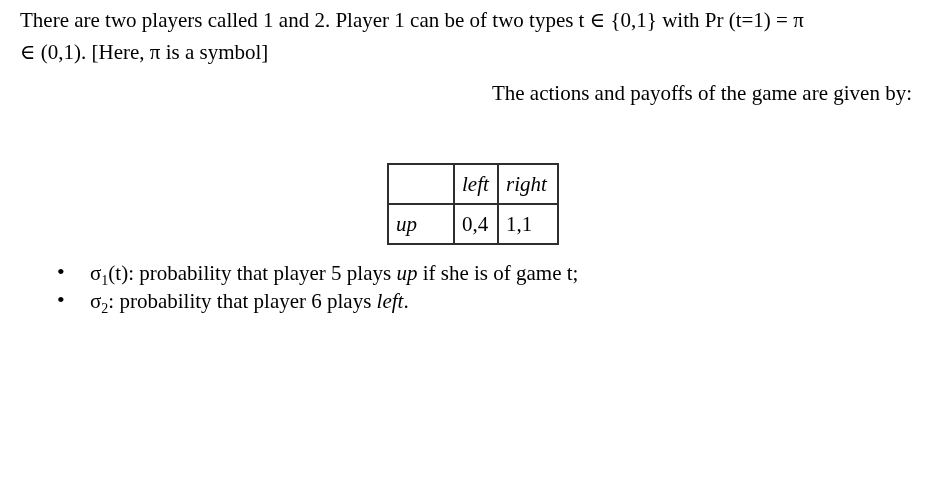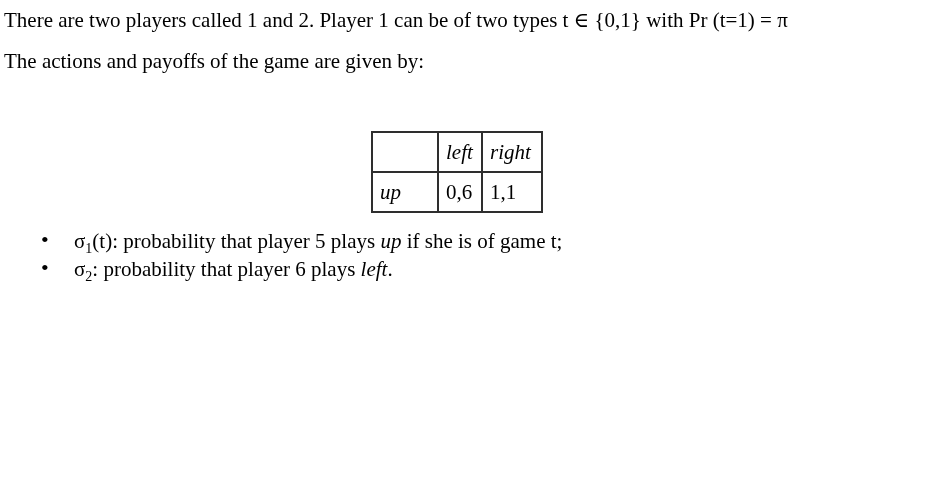--- a/index.html
+++ b/index.html
@@ -8,25 +8,25 @@
     width: 932px;
     height: 500px;
     font-family: "Liberation Serif", "DejaVu Serif", serif;
     font-size: 21px;
     color: #000000;
     overflow: hidden;
   }
   .page {
     width: 932px;
     height: 500px;
-    padding: 4px 20px 0 4px;
+    padding: 4px 20px 0 20px;
     overflow: hidden;
   }
   .para { line-height: 32px; }
-  .para-actions { margin-top: 9px; }
+  .para-actions { margin-top: 9px; text-align: right; }
   table.payoff {
     border-collapse: collapse;
     margin-top: 54px;
     margin-left: 367px; 
   }
   table.payoff td {
     border: 2px solid #2e2e2e;
     height: 40px;
     padding: 2px 7px;
     vertical-align: middle;
@@ -58,34 +58,34 @@
   sub.sigma-sub {
     font-size: 14px;
     line-height: 0;
   }
 </style>
 </head>
 <body>
 
 <div class="page">
 
-  <p class="para"><span>There are two players called 1 and 2. Player 1 can be of two types t ∈ {0,1} with Pr (t=1) = π</span><br></p>
+  <p class="para"><span>There are two players called 1 and 2. Player 1 can be of two types t ∈ {0,1} with Pr (t=1) = π</span><br><span>∈ (0,1). [Here, π is a symbol]</span></p>
 
   <p class="para para-actions">The actions and payoffs of the game are given by:</p>
 
   <table class="payoff">
     <tbody>
       <tr>
         <td class="col-corner"></td>
         <td class="col-left ital">left</td>
         <td class="col-right ital">right</td>
       </tr>
       <tr>
         <td class="ital">up</td>
-        <td>0,6</td>
+        <td>0,4</td>
         <td>1,1</td>
       </tr>
     </tbody>
   </table>
 
 
 
   <ul class="notation">
     <li><span class="bullet">•</span><span>σ</span><sub class="sigma-sub">1</sub><span>(t): probability that player 5 plays </span><i>up</i><span> if she is of game t;</span></li>
     <li><span class="bullet">•</span><span>σ</span><sub class="sigma-sub">2</sub><span>: probability that player 6 plays </span><i>left</i><span>.</span></li>

